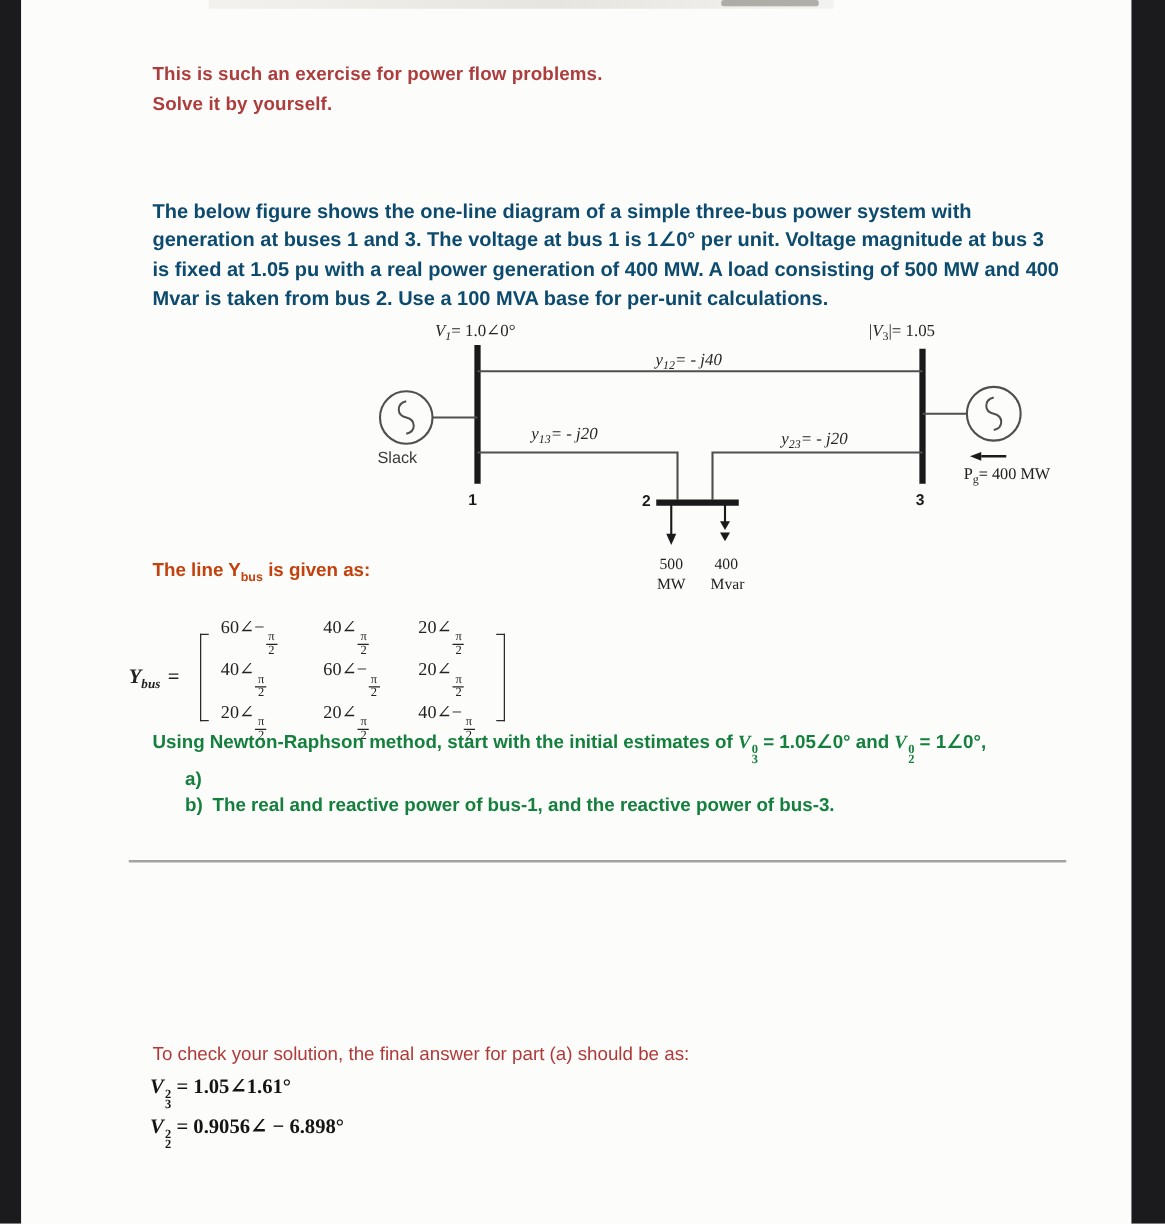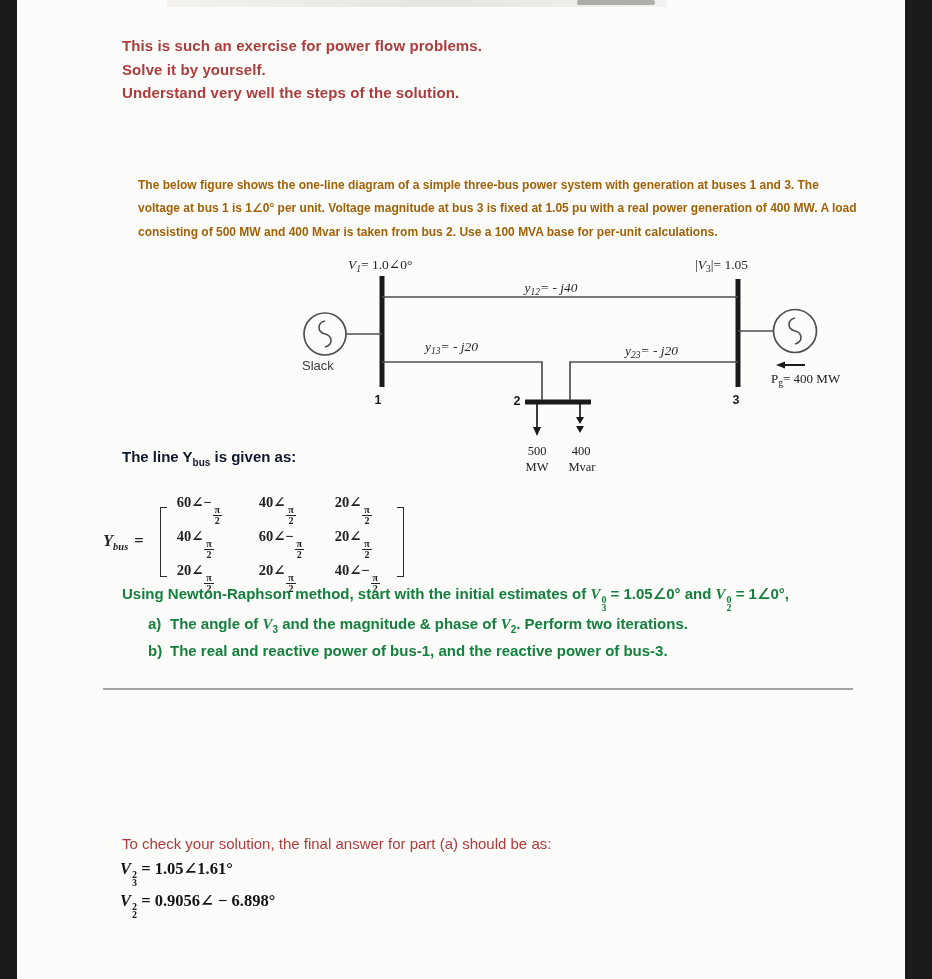--- a/index.html
+++ b/index.html
@@ -12,51 +12,51 @@
   .frame{position:absolute;top:0;height:979px;background:#1b1b1d;}
   .frame.left{left:0;width:17px;}
   .frame.right{right:0;width:27px;}
   .page{position:absolute;left:17px;top:0;width:888px;height:979px;background:#fcfcfb;}
 
   .top-artifact{position:absolute;left:150px;top:0;width:500px;height:7px;
     background:linear-gradient(to right, rgba(205,200,186,.20), rgba(196,191,177,.38) 55%, rgba(160,158,150,.10));}
   .top-smudge{position:absolute;left:560px;top:0;width:78px;height:5px;border-radius:2px;
     background:rgba(120,118,110,.55);}
 
-  .red-block{position:absolute;left:122px;top:34px;font-size:15px;line-height:23.5px;
+  .red-block{position:absolute;left:122px;top:48px;font-size:15px;line-height:23.5px;
     font-weight:600;color:#ad3d3d;letter-spacing:.1px;}
 
-  .problem{position:absolute;left:122px;top:158px;width:726px;margin:16px;
-    font-size:12px;line-height:23.4px;font-weight:600;color:#a16207;}
+  .problem{position:absolute;left:122px;top:158px;width:726px;margin:0;
+    font-size:16px;line-height:23.4px;font-weight:600;color:#0c4a6e;}
 
   .diagram{position:absolute;left:285px;top:248px;}
   .dtext{font-family:"Liberation Serif","DejaVu Serif","DejaVu Sans",serif;
     font-size:13.5px;font-style:italic;fill:#262626;}
   .dsub{font-size:9.5px;}
   .droman{font-style:normal;}
   .dsans{font-family:"Liberation Sans","DejaVu Sans",sans-serif;font-style:normal;
     font-size:13px;fill:#3a3a3a;}
   .dbus{font-family:"Liberation Sans","DejaVu Sans",sans-serif;font-style:normal;
     font-size:12.5px;font-weight:bold;fill:#1a1a1a;}
   .dload{font-family:"Liberation Serif","DejaVu Serif",serif;font-style:normal;
     font-size:12.5px;fill:#222;}
 
-  .ybus-caption{position:absolute;left:122px;top:448px;font-size:15px;font-weight:600;color:#0f172a;}
+  .ybus-caption{position:absolute;left:122px;top:448px;font-size:15px;font-weight:600;color:#c2410c;}
   .ybus-caption sub{font-size:10px;}
 
   .ybus{position:absolute;left:103px;top:489px;display:flex;align-items:center;
     font-family:"Liberation Serif","DejaVu Serif","DejaVu Sans",serif;color:#222;}
   .ybus .lhs{font-size:16.5px;font-style:italic;font-weight:700;margin-right:12px;}
   .ybus .lhs sub{font-size:10.5px;}
   .ybus .lhs .eq{font-style:normal;margin-left:6px;}
   .bracket{width:6px;height:68px;}
   .bracket.l{border:1.7px solid #2b2b2b;border-right:none;margin-left:4px;}
   .bracket.r{border:1.7px solid #2b2b2b;border-left:none;}
   .mgrid{display:grid;grid-template-columns:82px 76px 56px;padding:2px 6px 2px 10px;}
-  .cell{font-size:14.5px;font-weight:700;line-height:22px;white-space:nowrap;}
+  .cell{font-size:14.5px;font-weight:400;line-height:22px;white-space:nowrap;}
   .frac{display:inline-flex;flex-direction:column;align-items:center;
     font-size:10px;line-height:9.5px;vertical-align:-6px;margin-left:1px;}
   .fnum{border-bottom:1px solid #222;padding:0 2px;}
 
   .nr{position:absolute;left:122px;top:583px;width:740px;font-size:15px;
     line-height:21.6px;font-weight:600;color:#15803d;}
   .nr p{margin:0;}
   .vss{font-family:"Liberation Serif","DejaVu Serif","DejaVu Sans",serif;white-space:nowrap;}
   .vsym{font-style:italic;font-weight:600;}
   .stack{display:inline-flex;flex-direction:column;line-height:8.5px;
@@ -82,21 +82,20 @@
   <div class="frame right"></div>
 
   <div class="page">
     <div class="top-artifact"></div>
     <div class="top-smudge"></div>
   </div>
 
   <div class="red-block">
     <div>This is such an exercise for power flow problems.</div>
     <div>Solve it by yourself.</div>
-    <div>Understand very well the steps of the solution.</div>
   </div>
 
   <p class="problem">The below figure shows the one-line diagram of a simple three-bus power system with generation at buses 1 and 3. The voltage at bus 1 is 1∠0° per unit. Voltage magnitude at bus 3 is fixed at 1.05 pu with a real power generation of 400 MW. A load consisting of 500 MW and 400 Mvar is taken from bus 2. Use a 100 MVA base for per-unit calculations.</p>
 
   <svg class="diagram" width="585" height="232" viewBox="0 0 585 232">
 
     <text class="dtext" x="63" y="21"><tspan>V</tspan><tspan class="dsub" dy="3">1</tspan><tspan class="droman" dy="-3">= 1.0∠0°</tspan></text>
     <text class="dtext droman" x="410" y="21"><tspan>|</tspan><tspan style="font-style:italic">V</tspan><tspan class="dsub" dy="3">3</tspan><tspan dy="-3">|= 1.05</tspan></text>
 
     <line x1="97" y1="28" x2="97" y2="139" stroke="#1a1a1a" stroke-width="5"></line>
@@ -197,21 +196,20 @@
   <div class="nr">
     <p><span>Using Newton-Raphson method, start with the initial estimates of </span><span class="vss"><span class="vsym">V</span><span class="stack">
             <span>0</span>
             <span>3</span>
           </span></span><span> = 1.05∠0° and </span><span class="vss"><span class="vsym">V</span><span class="stack">
             <span>0</span>
             <span>2</span>
           </span></span><span> = 1∠0°,</span></p>
     <div class="li">
       <span class="lab">a)</span>
-      <span class="litext"><span>The angle of </span><i>V</i><sub>3</sub><span> and the magnitude &amp; phase of </span><i>V</i><sub>2</sub><span>. </span><b>Perform two iterations.</b></span>
     </div>
     <div class="li">
       <span class="lab">b)</span>
       <span class="litext">The real and reactive power of bus-1, and the reactive power of bus-3.</span>
     </div>
   </div>
 
   <div class="divider"></div>
 
   <div class="check-heading">To check your solution, the final answer for part (a) should be as:</div>

